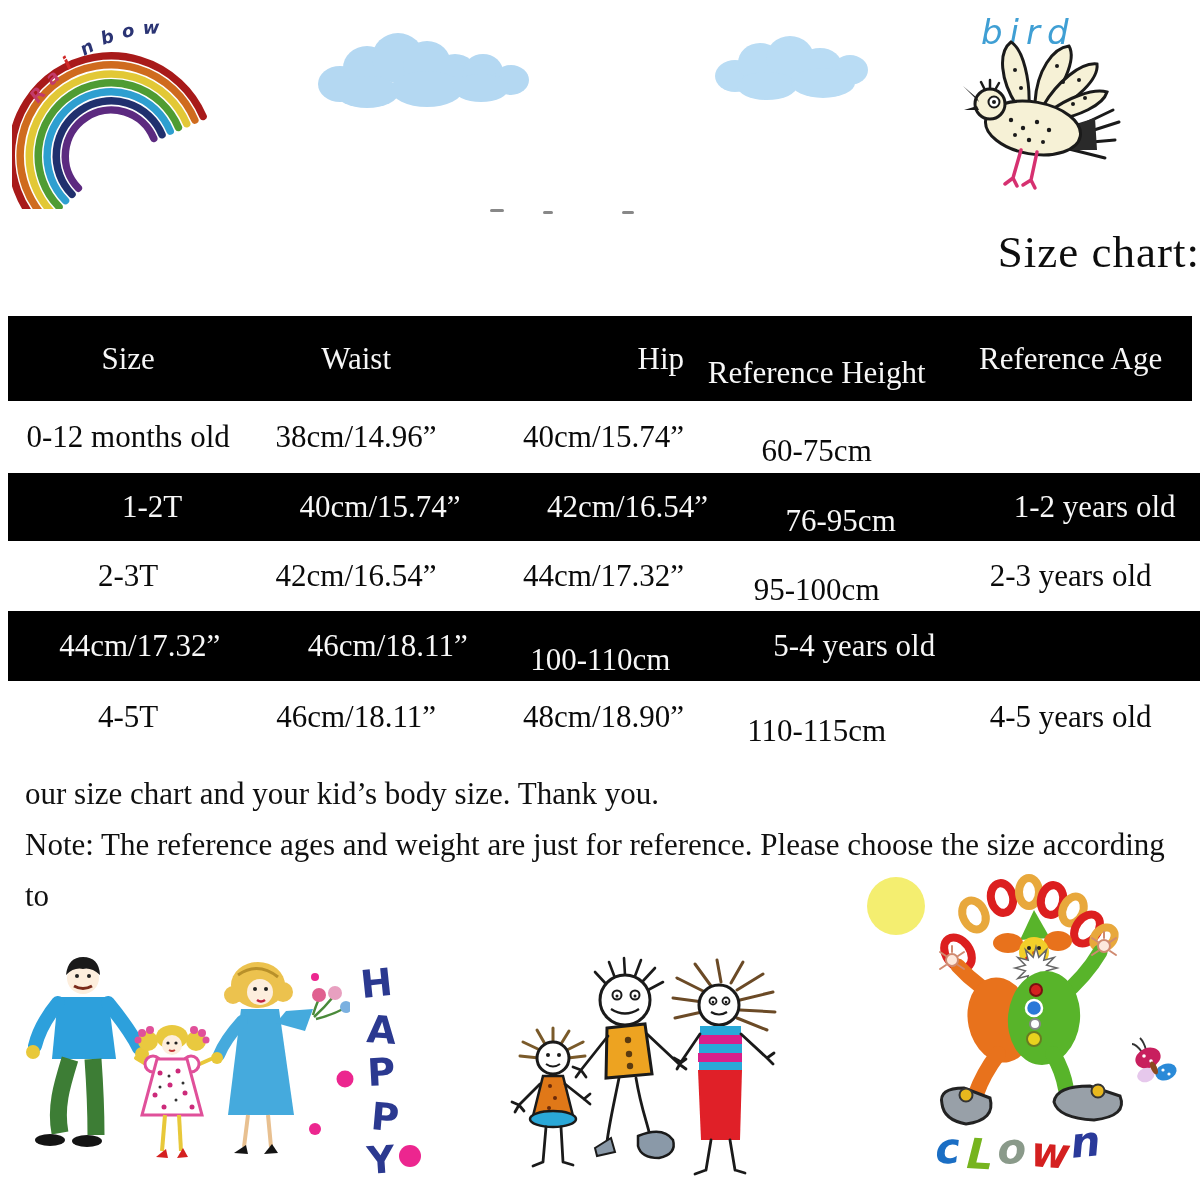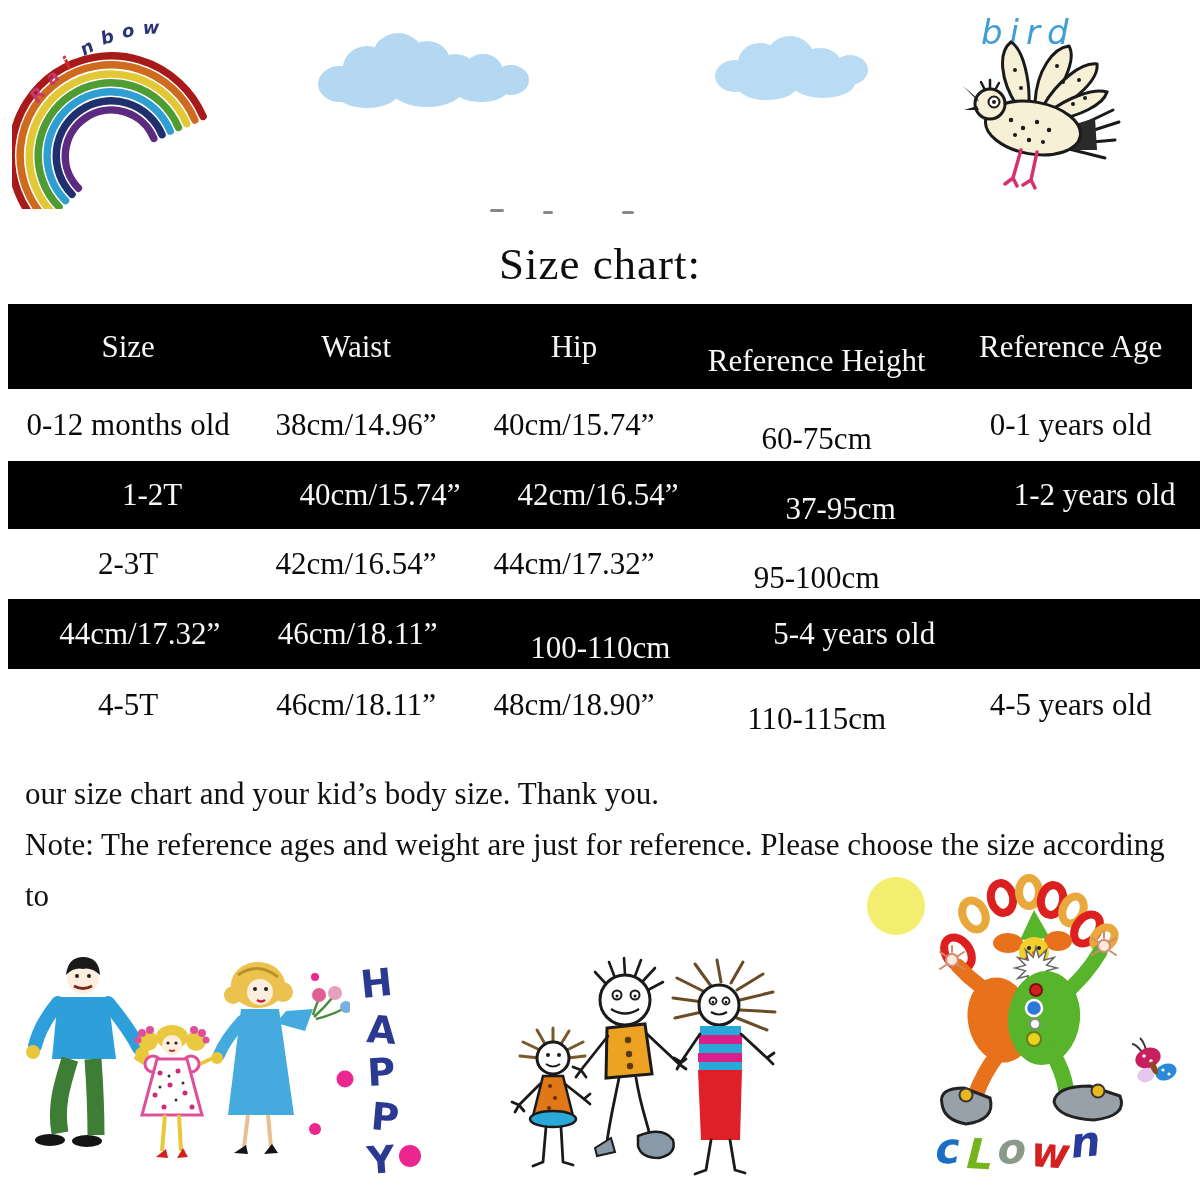--- a/index.html
+++ b/index.html
@@ -3,32 +3,32 @@
 <meta charset="utf-8">
 <style>
   html,body{margin:0;padding:0;background:#ffffff;}
   #canvas{
     position:relative;width:1200px;height:1200px;background:#ffffff;overflow:hidden;
     font-family:"Liberation Serif", serif;color:#0a0a0a;
   }
   .abs{position:absolute;}
   
   .page-title{
-    position:absolute;top:226px;left:0;width:100%;text-align:center;
-    font-size:45px;color:#0d0d0d;letter-spacing:1px;margin-top:12px;
+    position:absolute;top:226px;left:0;width:100%;text-align:right;
+    font-size:45px;color:#0d0d0d;letter-spacing:1px;
   }
   .smudge{position:absolute;background:#555;border-radius:2px;opacity:.7;}
   
-  .size-table{position:absolute;left:8px;top:304px;width:1184px;}
+  .size-table{position:absolute;left:8px;top:316px;width:1184px;}
   .t-row{display:flex;align-items:center;width:100%;}
   .t-row.header{height:85px;background:#000;color:#f7f7f7;}
   .t-row.dark{background:#000;color:#f7f7f7;padding-left:24px;}
   .t-row.light{background:#fff;color:#0a0a0a;}
   .t-cell{text-align:center;font-size:31px;white-space:nowrap;}
-  .c0{width:20.3%;} .c1{width:18.2%;} .c2{width:18.6%;} .c3{width:22.4%;margin-top:28px;} .c4{width:20.5%;font-family:Liberation Serif, serif;}
+  .c0{width:20.3%;} .c1{width:18.2%;} .c2{width:18.6%;text-align:right;} .c3{width:22.4%;margin-top:28px;} .c4{width:20.5%;font-family:Liberation Serif, serif;}
   .h72{height:72px;} .h68{height:68px;} .h70{height:70px;}
   
   .note{
     position:absolute;left:25px;top:768px;width:1160px;
     font-size:31px;line-height:51px;color:#101010;
   }
   svg text{font-family:"DejaVu Sans", sans-serif;}
 </style>
 </head>
 <body>
@@ -151,34 +151,34 @@
       <div class="t-cell c1">Waist</div>
       <div class="t-cell c2">Hip</div>
       <div class="t-cell c3">Reference Height</div>
       <div class="t-cell c4">Reference Age</div>
     </div>
     <div class="t-row light h72">
       <div class="t-cell c0">0-12 months old</div>
       <div class="t-cell c1">38cm/14.96”</div>
       <div class="t-cell c2">40cm/15.74”</div>
       <div class="t-cell c3">60-75cm</div>
-      <div class="t-cell c4">0-1 years old</div>
     </div>
     <div class="t-row dark h68">
       <div class="t-cell c0">1-2T</div>
       <div class="t-cell c1">40cm/15.74”</div>
       <div class="t-cell c2">42cm/16.54”</div>
-      <div class="t-cell c3">37-95cm</div>
+      <div class="t-cell c3">76-95cm</div>
       <div class="t-cell c4">1-2 years old</div>
     </div>
     <div class="t-row light h70">
       <div class="t-cell c0">2-3T</div>
       <div class="t-cell c1">42cm/16.54”</div>
       <div class="t-cell c2">44cm/17.32”</div>
       <div class="t-cell c3">95-100cm</div>
+      <div class="t-cell c4">2-3 years old</div>
     </div>
     <div class="t-row dark h70">
       <div class="t-cell c1">44cm/17.32”</div>
       <div class="t-cell c2">46cm/18.11”</div>
       <div class="t-cell c3">100-110cm</div>
       <div class="t-cell c4">5-4 years old</div>
     </div>
     <div class="t-row light h72">
       <div class="t-cell c0">4-5T</div>
       <div class="t-cell c1">46cm/18.11”</div>

